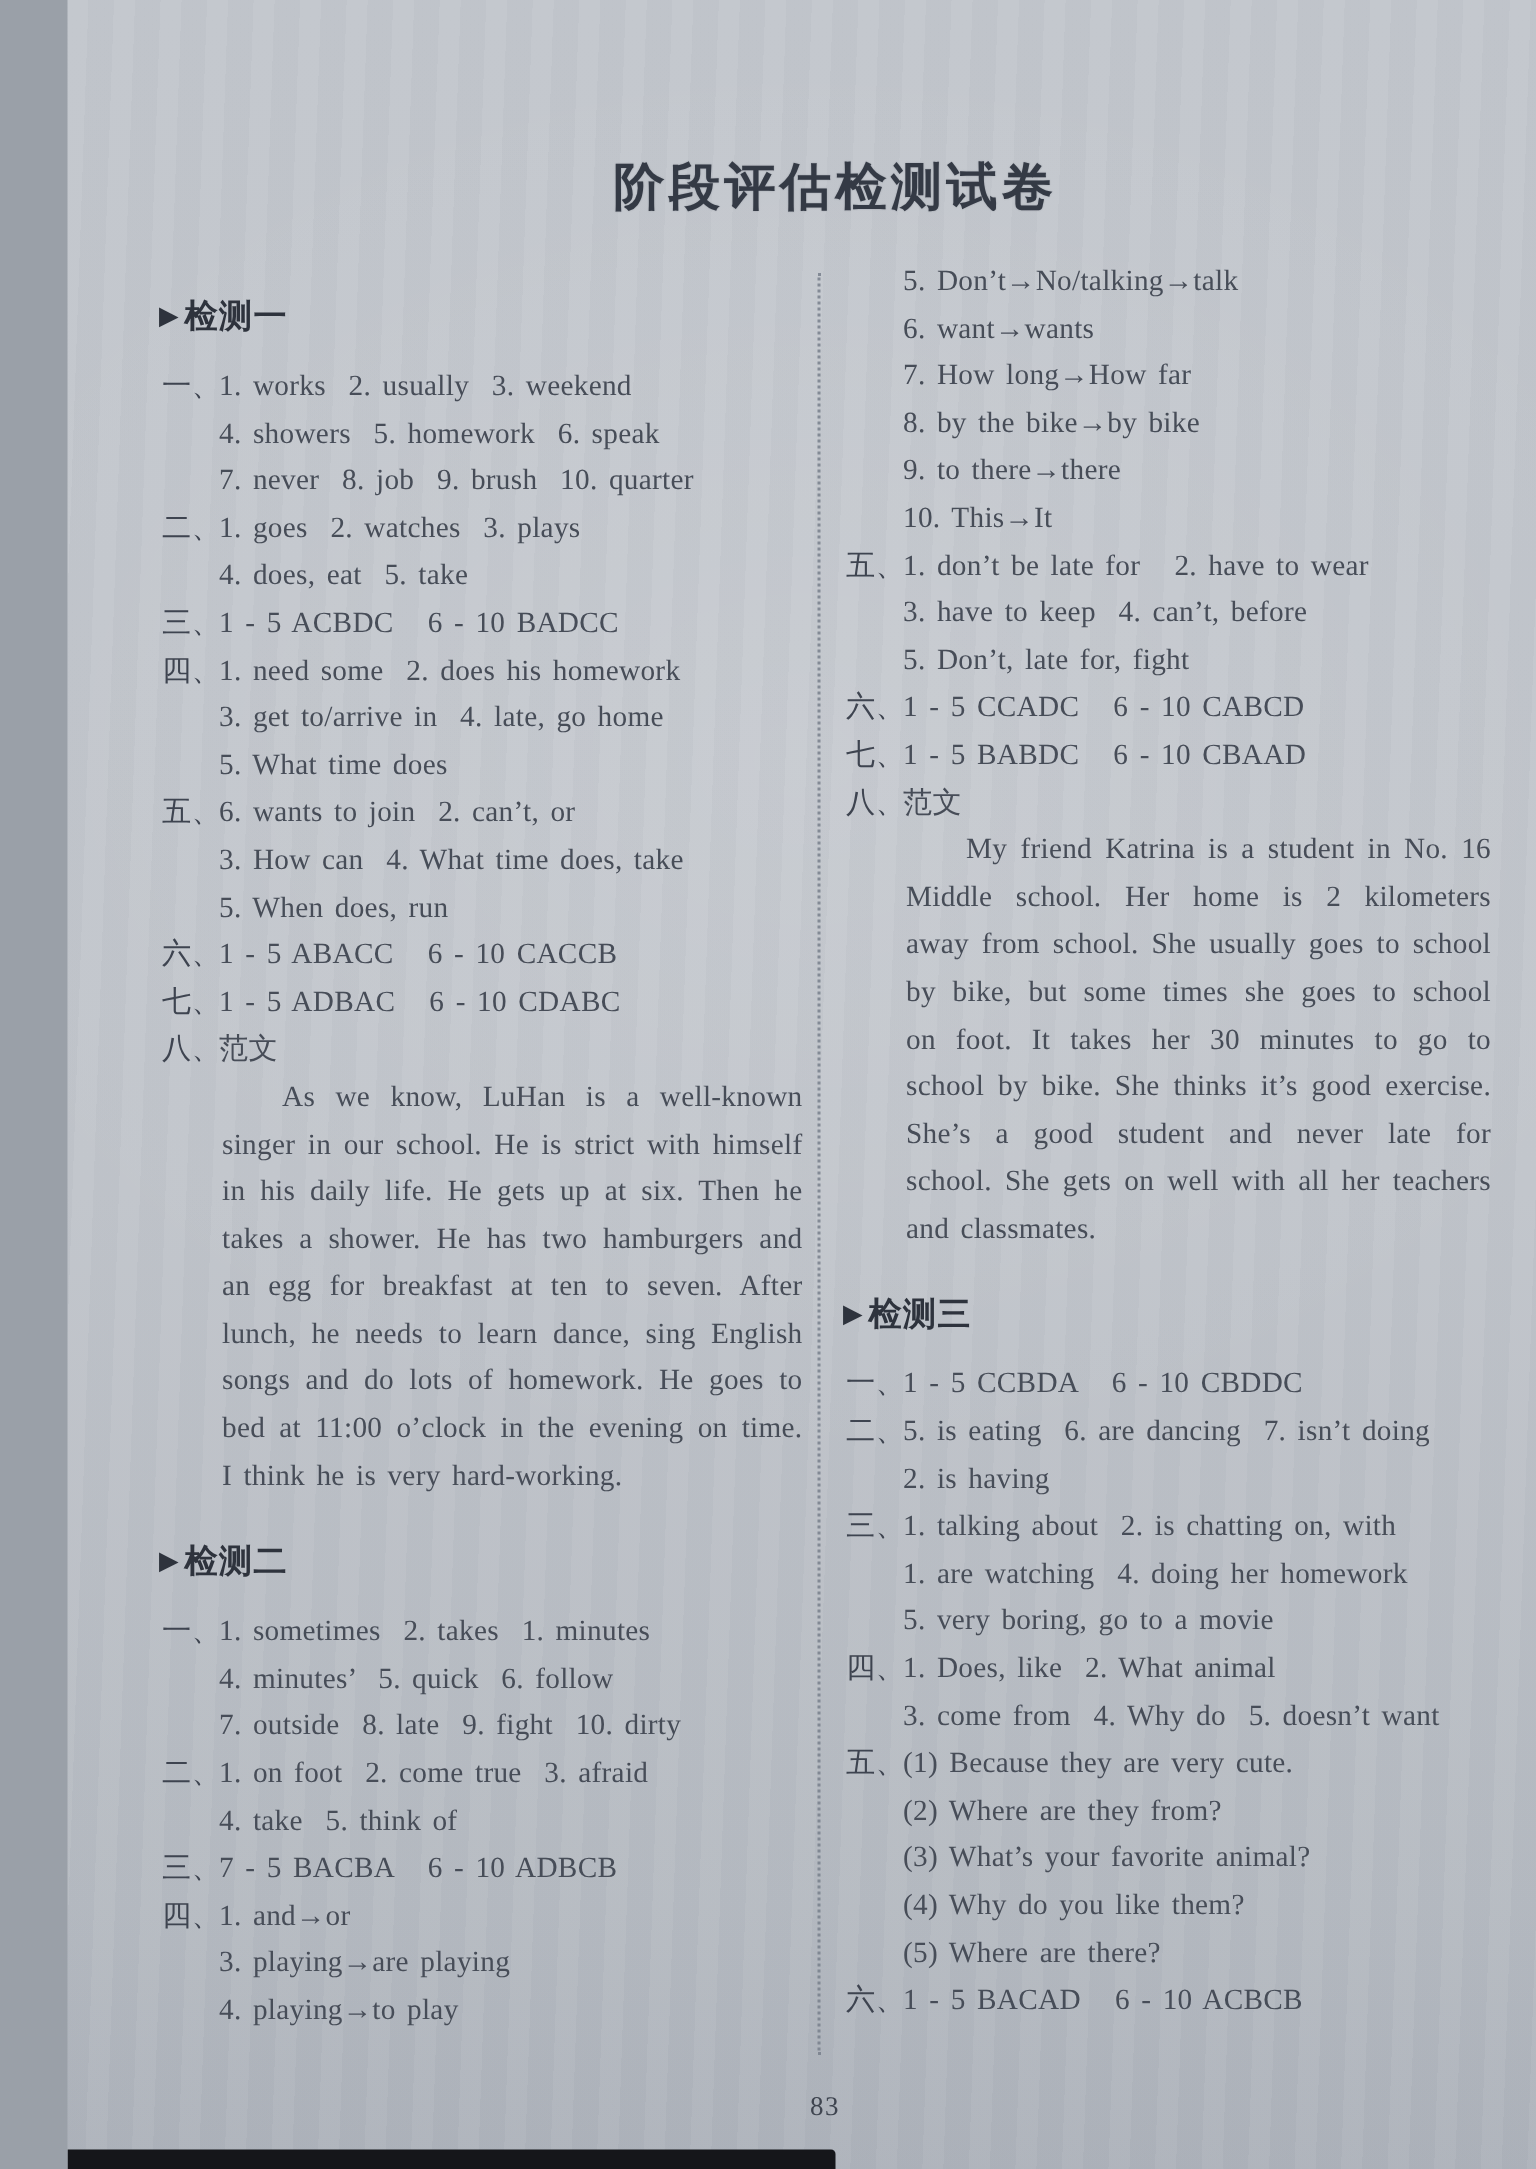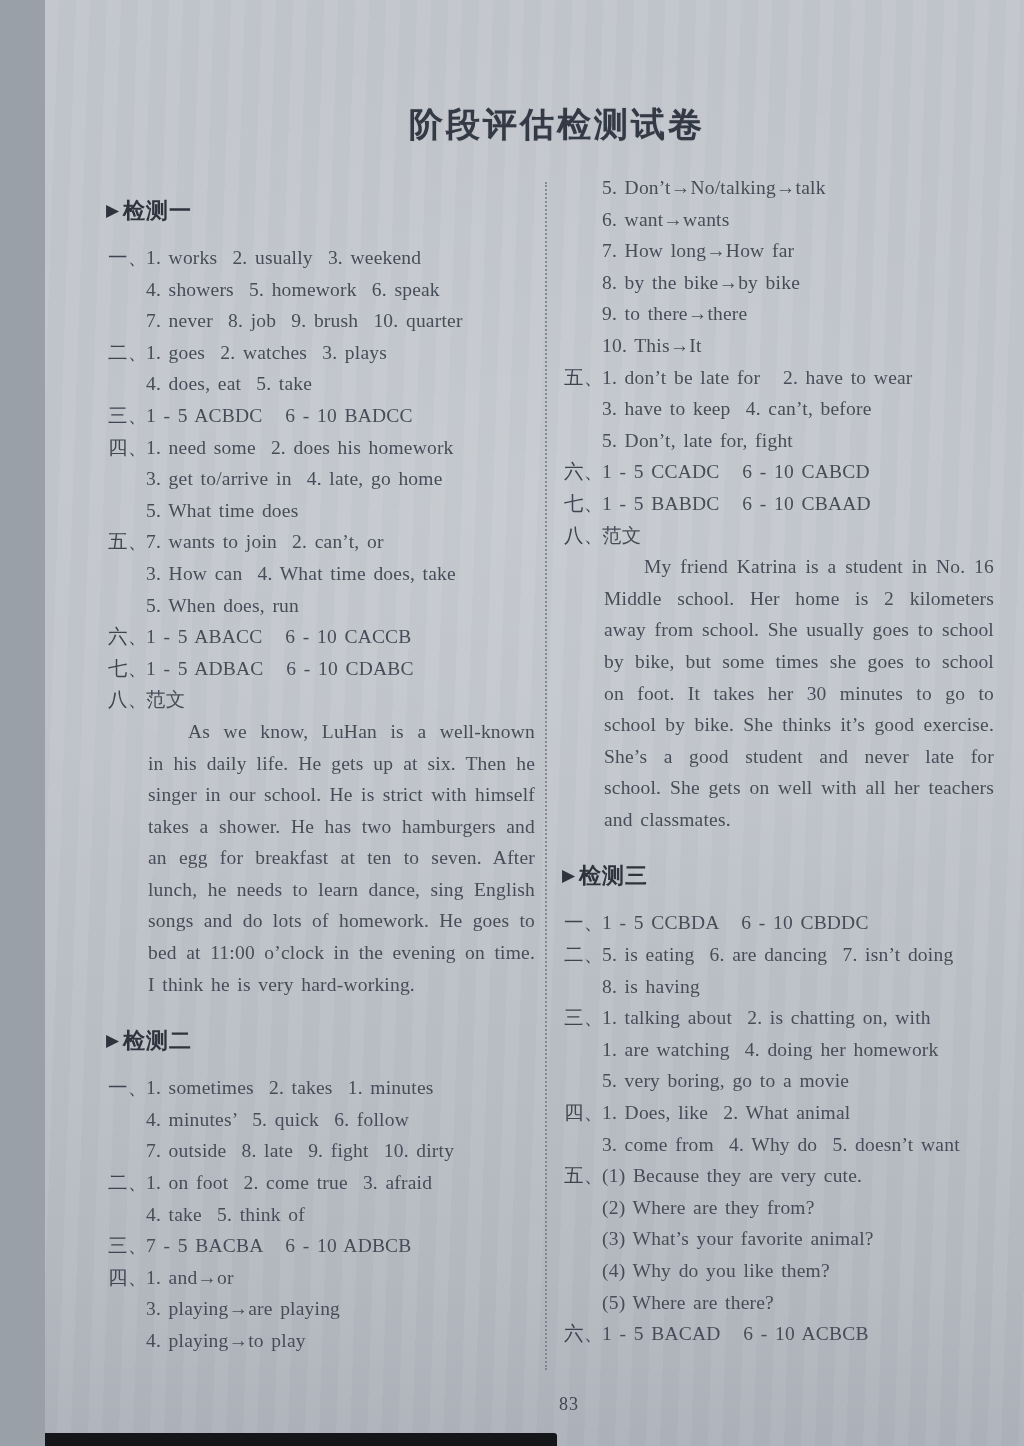--- a/index.html
+++ b/index.html
@@ -65,21 +65,21 @@
   .sec-heading .marker { font-size: 17px; margin-right: 3px; position: relative; top: -2px; }
   .item { display: flex; }
   .item .label { flex: none; width: 38px; color: #3e4450; }
   .item .lines { flex: 1; min-width: 0; }
   .ans-line { white-space: pre-wrap; }
   .para { margin-left: 40px; }
   .para-line { text-align: justify; text-align-last: justify; white-space: normal; }
   .para-line.first { text-indent: 40px; }
   .para-line.last { text-align-last: left; }
   .page-num {
-    position: absolute; top: 1394px; left: 474px; width: 100px;
+    position: absolute; top: 1394px; left: 455px; width: 100px;
     text-align: center; font-size: 18px; color: #3f4550;
     letter-spacing: 1px;
   }
 </style>
 </head>
 <body>
 
 <div class="page">
   <div class="title">阶段评估检测试卷</div>
 
@@ -111,21 +111,21 @@
           <span class="label">四、</span>
           <div class="lines">
             <div class="ans-line">1. need some  2. does his homework</div>
             <div class="ans-line">3. get to/arrive in  4. late, go home</div>
             <div class="ans-line">5. What time does</div>
           </div>
         </div>
         <div class="item">
           <span class="label">五、</span>
           <div class="lines">
-            <div class="ans-line">7. wants to join  2. can’t, or</div>
+            <div class="ans-line">6. wants to join  2. can’t, or</div>
             <div class="ans-line">3. How can  4. What time does, take</div>
             <div class="ans-line">5. When does, run</div>
           </div>
         </div>
         <div class="item">
           <span class="label">六、</span>
           <div class="lines">
             <div class="ans-line">1 - 5 ABACC   6 - 10 CACCB</div>
           </div>
         </div>
@@ -136,22 +136,22 @@
           </div>
         </div>
         <div class="item">
           <span class="label">八、</span>
           <div class="lines">
             <div class="ans-line">范文</div>
           </div>
         </div>
         <div class="para">
           <div class="para-line first">As we know, LuHan is a well-known</div>
+          <div class="para-line">singer in our school. He is strict with himself</div>
           <div class="para-line">in his daily life. He gets up at six. Then he</div>
-          <div class="para-line">singer in our school. He is strict with himself</div>
           <div class="para-line">takes a shower. He has two hamburgers and</div>
           <div class="para-line">an egg for breakfast at ten to seven. After</div>
           <div class="para-line">lunch, he needs to learn dance, sing English</div>
           <div class="para-line">songs and do lots of homework. He goes to</div>
           <div class="para-line">bed at 11:00 o’clock in the evening on time.</div>
           <div class="para-line last">I think he is very hard-working.</div>
         </div>
         <div class="sec-heading"><span class="marker">▶</span><span class="heading-text">检测二</span></div>
         <div class="item">
           <span class="label">一、</span>
@@ -237,21 +237,21 @@
         <div class="item">
           <span class="label">一、</span>
           <div class="lines">
             <div class="ans-line">1 - 5 CCBDA   6 - 10 CBDDC</div>
           </div>
         </div>
         <div class="item">
           <span class="label">二、</span>
           <div class="lines">
             <div class="ans-line">5. is eating  6. are dancing  7. isn’t doing</div>
-            <div class="ans-line">8. is having</div>
+            <div class="ans-line">2. is having</div>
           </div>
         </div>
         <div class="item">
           <span class="label">三、</span>
           <div class="lines">
             <div class="ans-line">1. talking about  2. is chatting on, with</div>
             <div class="ans-line">1. are watching  4. doing her homework</div>
             <div class="ans-line">5. very boring, go to a movie</div>
           </div>
         </div>

